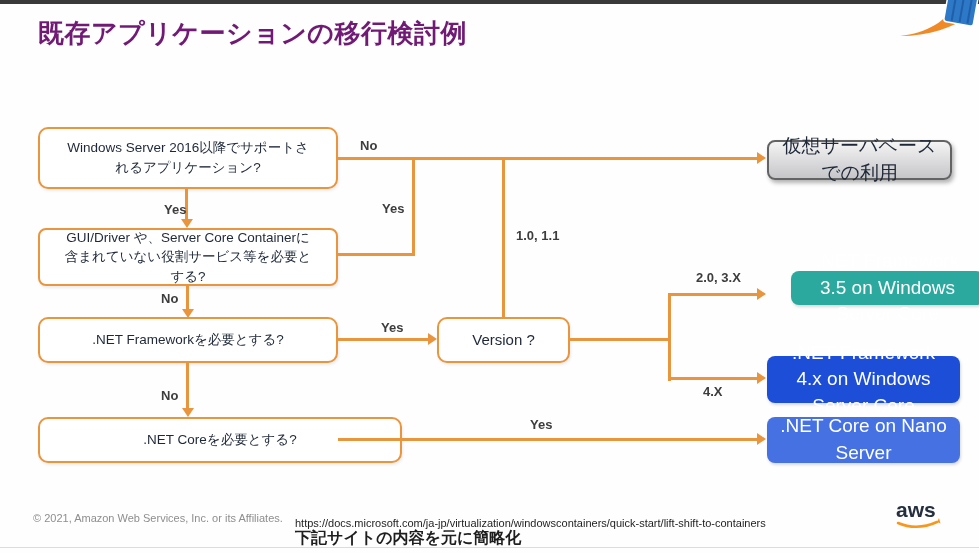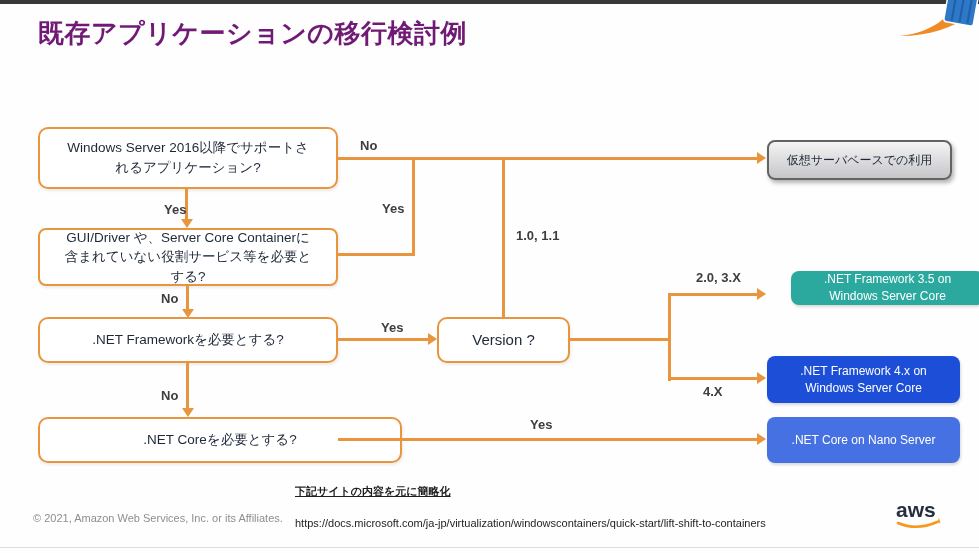--- a/index.html
+++ b/index.html
@@ -28,21 +28,21 @@
   .q1 { left:38px;  top:127px; width:300px; height:62px; }
   .q2 { left:38px;  top:228px; width:300px; height:58px;border-radius:8px; }
   .q3 { left:38px;  top:317px; width:300px; height:46px; }
   .q4 { left:38px;  top:417px; width:364px; height:46px; }
   .qv { left:437px; top:317px; width:133px; height:46px; font-size:15px; }
 
   
   .rbox {
     position:absolute; box-sizing:border-box; border-radius:8px;
     display:flex; align-items:center; justify-content:center; text-align:center;
-    font-size:12px; line-height:1.4; padding:0 10px;
+    font-size:19px; line-height:1.4; padding:0 10px;
   }
   .r-gray {
     left:767px; top:140px; width:185px; height:40px;
     background:linear-gradient(#f4f4f4,#c6c6ca); border:2px solid #636363;
     color:#1e2837; box-shadow:2px 3px 4px rgba(0,0,0,.3);
   }
   .r-teal1 { left:767px; top:271px; width:193px; height:34px; background:#2BA99E; color:#fff; box-shadow:1px 2px 3px rgba(0,0,0,.15);margin-left:24px; }
   .r-teal2 { left:767px; top:356px; width:193px; height:47px; background:#1d4ed8; color:#fff; box-shadow:1px 2px 3px rgba(0,0,0,.15); }
   .r-blue  { left:767px; top:417px; width:193px; height:46px; background:#4571E3; color:#fff; box-shadow:1px 2px 3px rgba(0,0,0,.15); }
 
@@ -60,21 +60,21 @@
     border-left:6px solid transparent; border-right:6px solid transparent;
     border-top:9px solid #E8953E;
   }
   .elabel {
     position:absolute; font-size:13px; font-weight:700; color:#3d3d3d;
     white-space:nowrap;
   }
 
   
   .copyright { position:absolute; left:33px; top:512px; font-size:11px; color:#8e8e8e; }
-  .source-note { position:absolute; left:295px; top:484px; font-size:11px; font-weight:700; color:#1e1e1e; text-decoration:underline; }
+  .source-note { position:absolute; left:295px; top:528px; font-size:16px; font-weight:700; color:#1e1e1e; }
   .source-url  { position:absolute; left:295px; top:517px; font-size:11px; color:#1e1e1e; }
   .aws-logo { position:absolute; left:893px; top:497px; width:52px; height:36px; }
   .corner-art { position:absolute; left:898px; top:-10px; width:84px; height:52px; }
 </style>
 </head>
 <body>
 
 <div class="slide">
 
   <div class="top-bar"></div>

